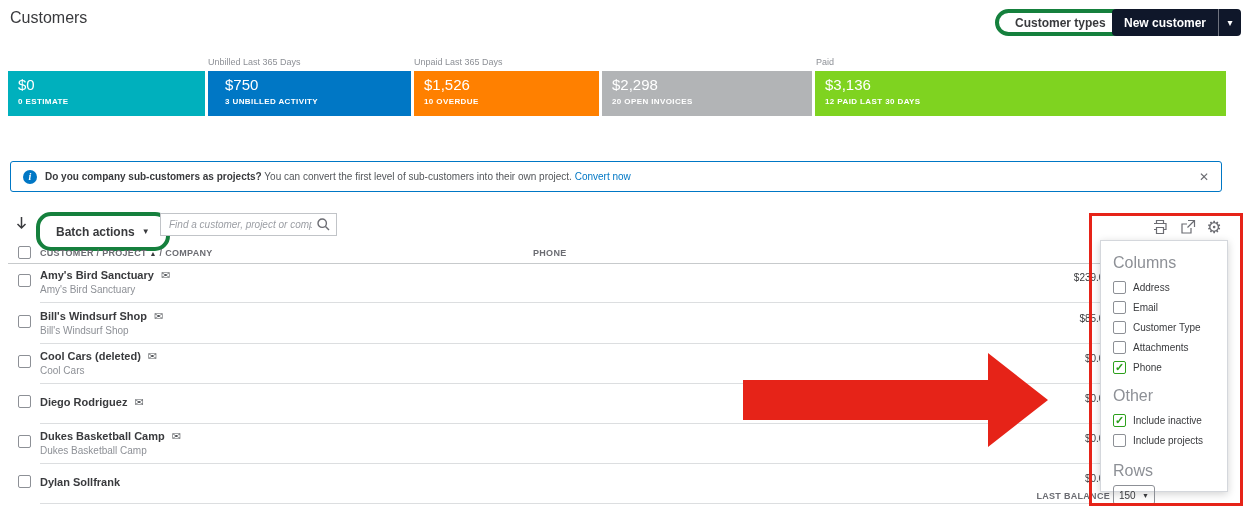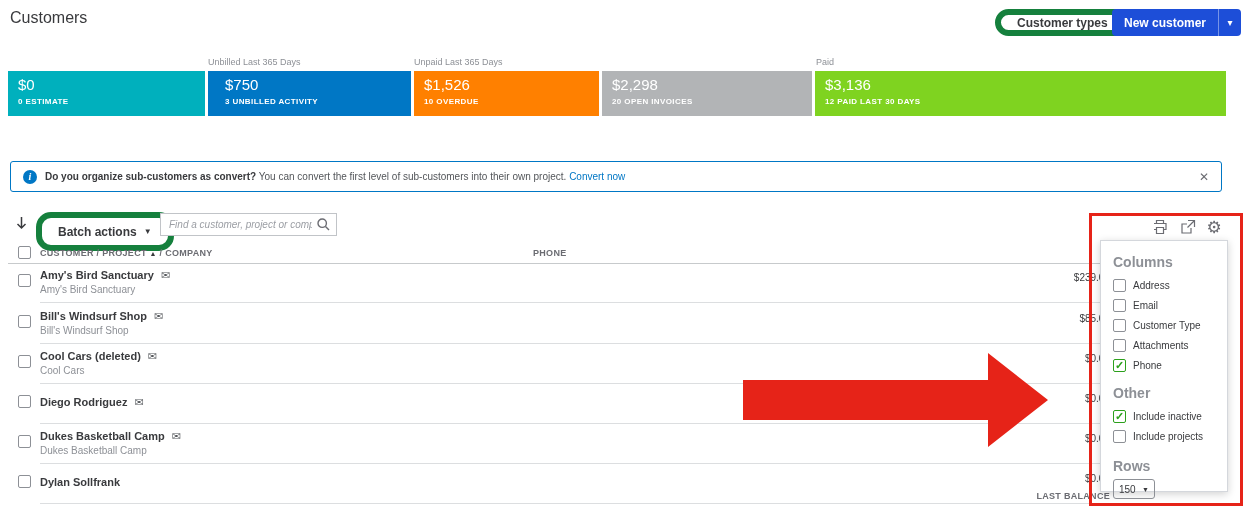--- a/index.html
+++ b/index.html
@@ -2,25 +2,25 @@
 <html><head>
 <meta charset="utf-8">
 <style>
   * { margin:0; padding:0; box-sizing:border-box; }
   body { background:#fff; font-family:"Liberation Sans", sans-serif; }
   .stage { position:relative; width:1252px; height:524px; background:#fff; overflow:hidden; }
   .abs { position:absolute; }
 
   
   .page-title { left:10px; top:9px; font-size:16px; color:#393a3d; }
-  .pill-btn { height:27px; border:6px solid #15803d; border-radius:15px; background:#fff;
+  .pill-btn { height:27px; border:4px solid #15803d; border-radius:15px; background:#fff;
               font-size:12px; font-weight:bold; color:#393a3d; padding:0 16px; cursor:pointer;
               display:flex; align-items:center; font-family:"Liberation Sans",sans-serif;text-align:right; }
   .customer-types { left:995px; top:9px; }
-  .new-customer { left:1112px; top:9px; height:27px; background:#1d4ed8; border-radius:4px;
+  .new-customer { left:1112px; top:9px; height:27px; background:#0f172a; border-radius:4px;
                   display:flex; align-items:stretch; color:#fff; cursor:pointer; }
   .new-customer .main { padding:0 12px; display:flex; align-items:center; font-size:12px; font-weight:bold; }
   .new-customer .sep { width:1px; background:rgba(255,255,255,.4); }
   .new-customer .chev { width:22px; display:flex; align-items:center; justify-content:center; font-size:10px; }
 
   
   .mb-label { top:57px; font-size:9px; color:#8d9096; }
   .money-bar { left:8px; top:71px; width:1218px; height:45px; display:flex; gap:3px; }
   .seg { color:#fff; padding:5px 10px 0 10px; cursor:pointer; }
   .seg .amt { font-size:15px; display:block; }
@@ -64,21 +64,21 @@
   .row .sep { position:absolute; left:40px; right:142px; bottom:0; height:1px; background:#dcdee0; }
   .row .rcb { position:absolute; left:18px; top:11px; }
   .rname { position:absolute; left:40px; top:6px; font-size:11px; font-weight:bold; color:#393a3d; cursor:pointer; white-space:nowrap; }
   .env { font-weight:normal; font-size:11px; color:#53565a; margin-left:7px; }
   .rcompany { position:absolute; left:40px; top:21px; font-size:10px; color:#8d9096; white-space:nowrap; }
   .rbal { position:absolute; right:142px; top:9px; font-size:10px; color:#393a3d; }
 
   
   .panel { left:1100px; top:240px; width:128px; height:252px; background:#fff; border:1px solid #d4d7dc;
            box-shadow:0 2px 8px rgba(0,0,0,.18); z-index:5; padding:9px 12px; }
-  .panel .ptitle { font-size:14px; color:#8d9096; margin:4px 0 5px 0;font-weight:bold; }
+  .panel .ptitle { font-size:16px; color:#8d9096; margin:4px 0 5px 0; }
   .opt { display:flex; align-items:center; gap:7px; height:20px; cursor:pointer; }
   .ocb { width:13px; height:13px; border:1px solid #8d9096; border-radius:2px; background:#fff; flex:0 0 auto;
          display:flex; align-items:center; justify-content:center; }
   .ocb.checked { border-color:#2ca01c; }
   .ocb .chk { color:#2ca01c; font-size:11px; font-weight:bold; line-height:11px; }
   .olabel { font-size:10px; color:#393a3d; white-space:nowrap; }
   .rows-dd { margin-top:4px; width:42px; height:20px; border:1px solid #8d9096; border-radius:3px;
              display:flex; align-items:center; justify-content:space-between; padding:0 5px; cursor:pointer;text-align:center; }
   .rows-dd .val { font-size:10px; color:#393a3d; }
   .rows-dd .tri { font-size:7px; color:#393a3d; }
@@ -126,21 +126,21 @@
     </div>
     <div class="seg seg5" style="background: rgb(127, 211, 32);">
       <span class="amt">$3,136</span>
       <span class="lbl">12 PAID LAST 30 DAYS</span>
     </div>
   </div>
 
   <div class="abs banner">
     <span class="info-ic">i</span>
     <span class="banner-text">
-      <b>Do you organize sub-customers as convert?</b>
+      <b>Do you company sub-customers as projects?</b>
       <span>You can convert the first level of sub-customers into their own project.</span>
       <a class="banner-link">Convert now</a>
     </span>
     <span class="banner-close">✕</span>
   </div>
 
   <div class="abs dl-icon">
     <svg width="15" height="17" viewBox="0 0 15 17">
         <path d="M7.5 1v10M3.5 8l4 4 4-4" fill="none" stroke="#393a3d" stroke-width="1.5"></path>
       </svg>

